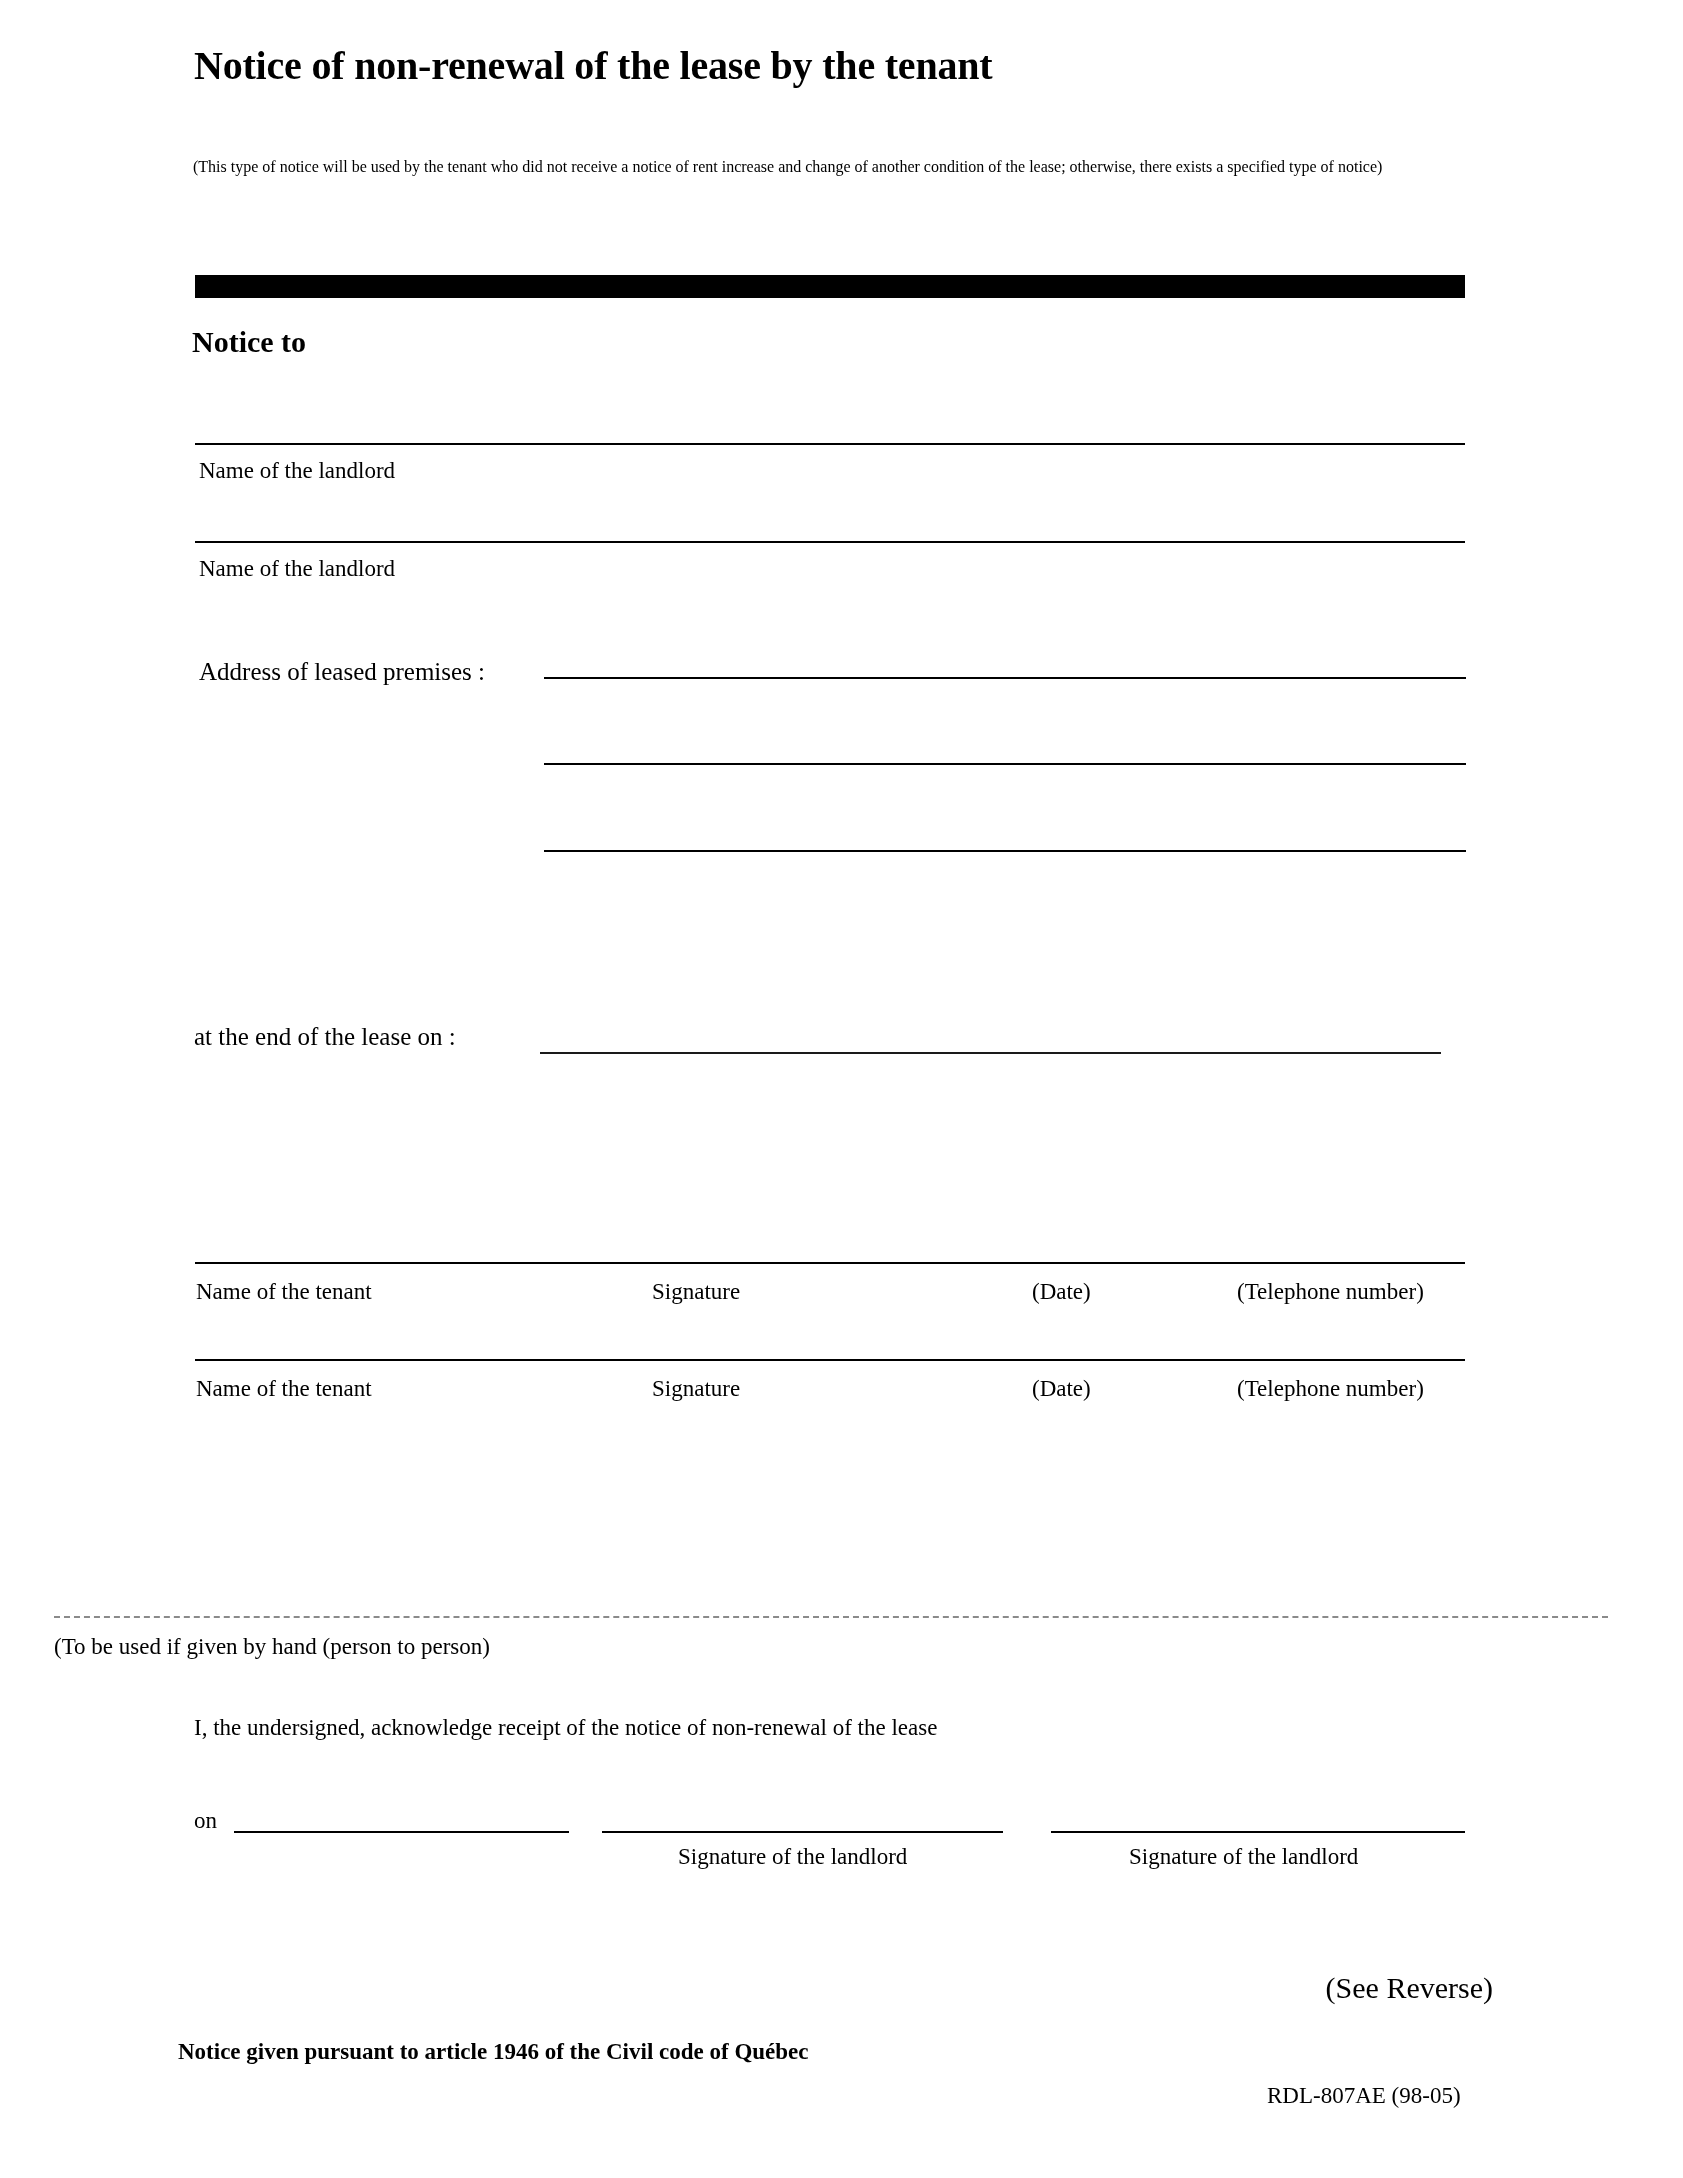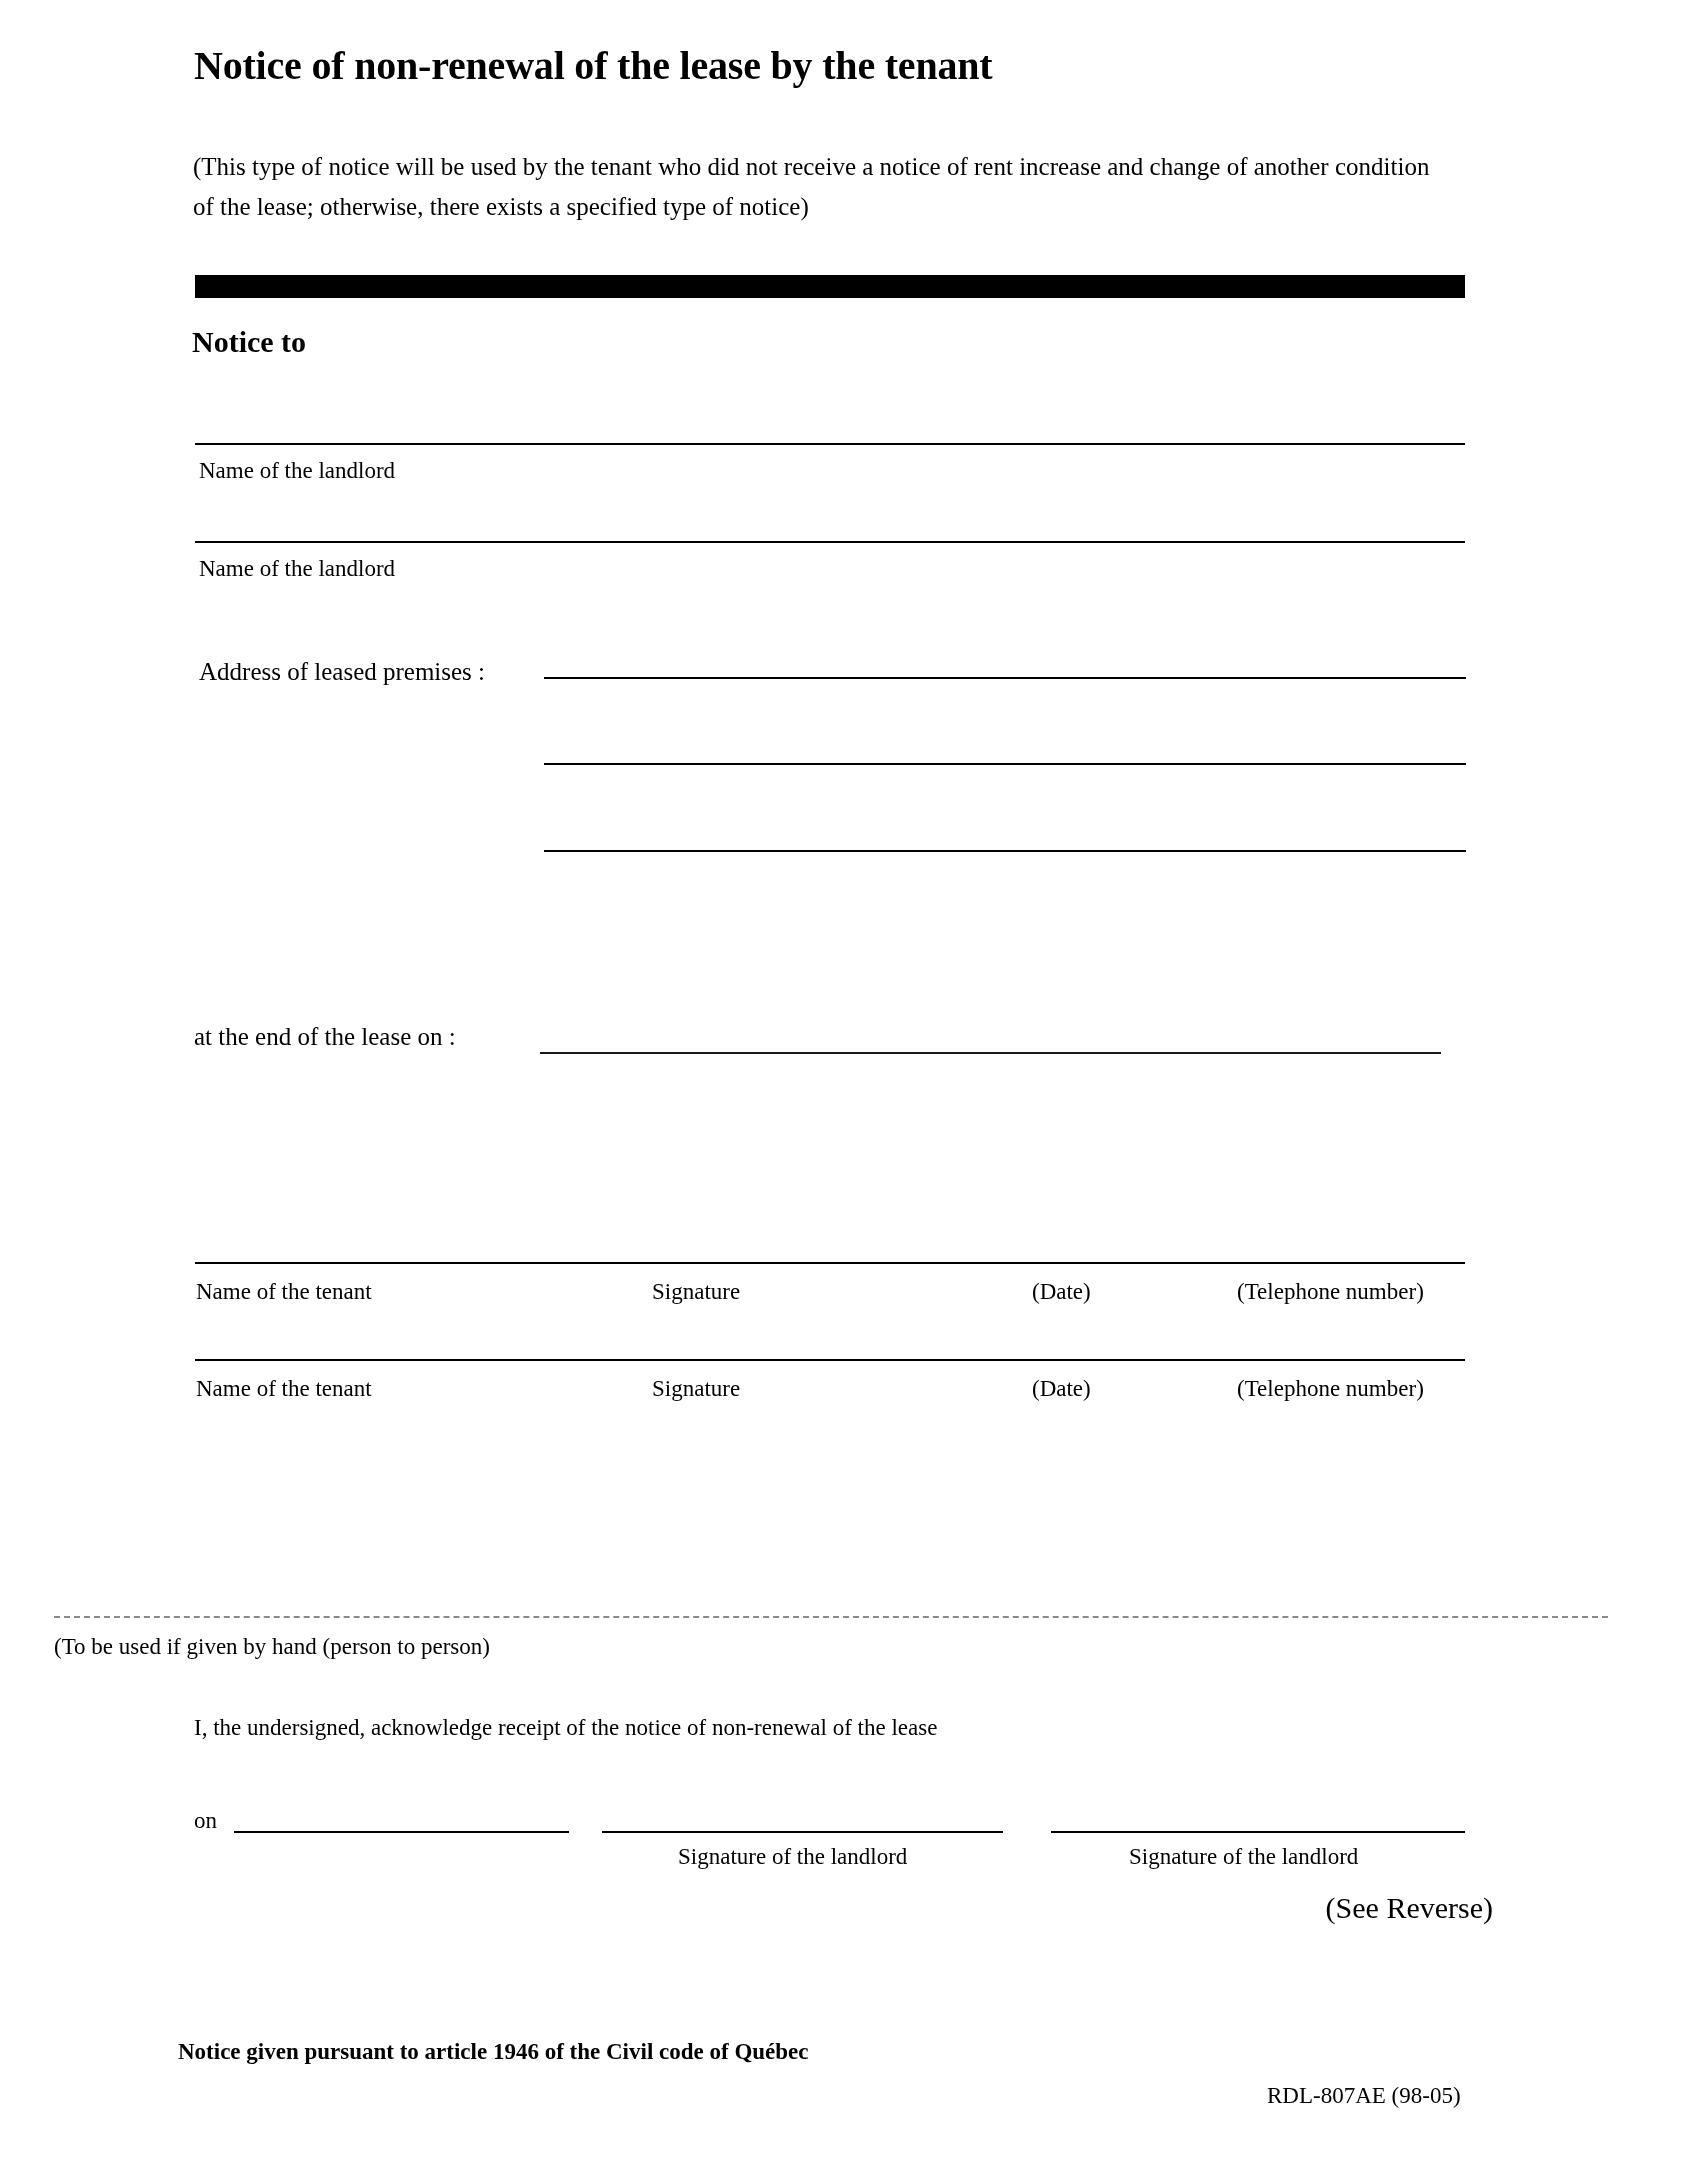--- a/index.html
+++ b/index.html
@@ -37,21 +37,21 @@
     font-size: 40px;
     font-weight: bold;
     letter-spacing: -0.2px;
     white-space: nowrap;
   }
   #subtitle {
     position: absolute;
     left: 193px;
     top: 147px;
     width: 1257px;
-    font-size: 25px;
+    font-size: 16px;
     line-height: 40px;
   }
   #black-bar {
     position: absolute;
     left: 195px;
     top: 275px;
     width: 1270px;
     height: 23px;
     background: #000000;
   }
@@ -99,21 +99,21 @@
     white-space: nowrap;
   }
   .ack-sig-label {
     position: absolute;
     font-size: 23px;
     white-space: nowrap;
   }
   #see-reverse {
     position: absolute;
     right: 190px;
-    top: 1891px;
+    top: 1971px;
     font-size: 30px;
     white-space: nowrap;
   }
   #legal-note {
     position: absolute;
     left: 178px;
     top: 2039px;
     font-size: 23px;
     white-space: nowrap;
     font-weight: bold;

